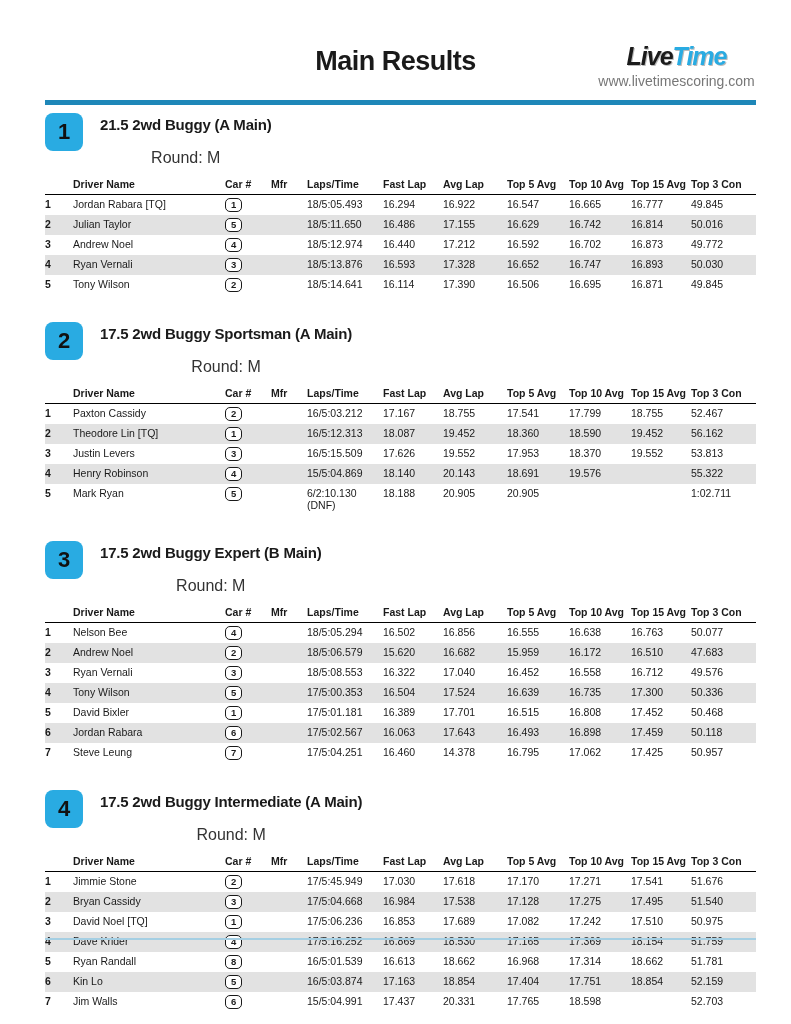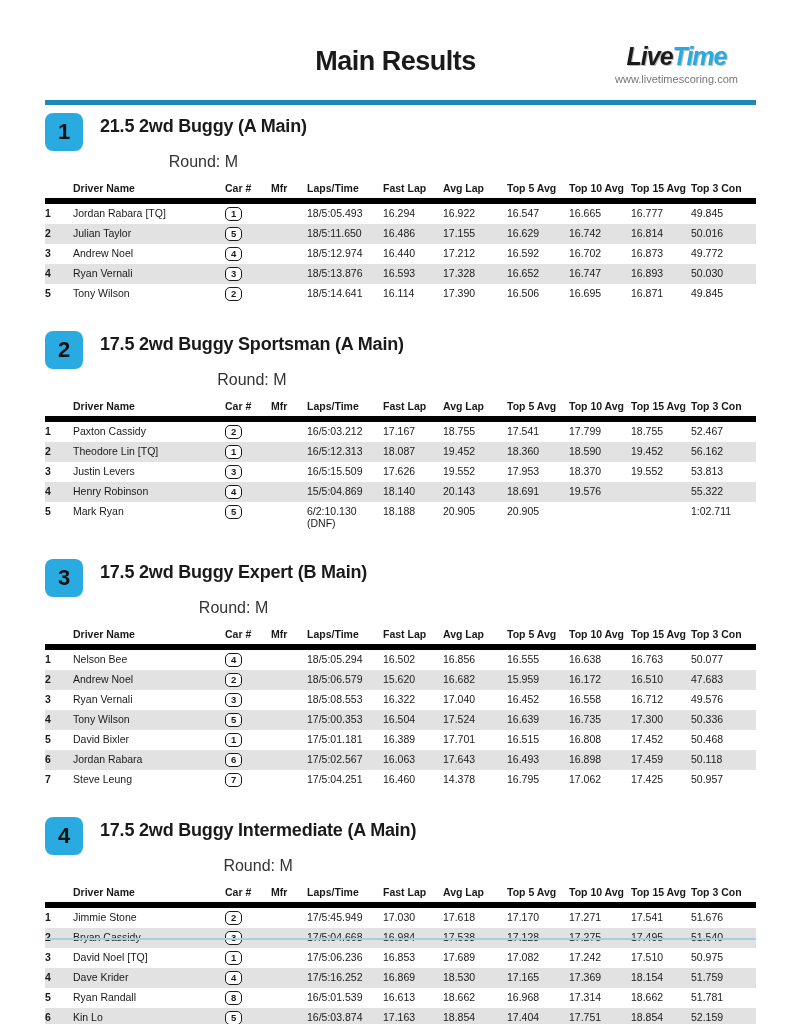--- a/index.html
+++ b/index.html
@@ -24,47 +24,47 @@
     text-align: center; font-size: 27px; font-weight: 700; letter-spacing: -0.5px;
   }
   .logo-block { position: absolute; top: 42px; right: 32px; width: 165px; text-align: center; }
   .logo-text {
     font-size: 25px; font-weight: 700; font-style: italic; letter-spacing: -1px;
     text-shadow: 1px 1px 0 #bbb;
     white-space: nowrap;
   }
   .logo-live { color: #1b1b1b; }
   .logo-time { color: var(--accent); }
-  .logo-url { font-size: 11px; color: #777; margin-top: 2px; }
+  .logo-url { font-size: 14px; color: #777; margin-top: 2px; }
   .header-rule {
     position: absolute; top: 100px; left: 45px; width: 711px; height: 5px;
     background: var(--header-rule);
   }
   
   #sections { position: absolute; top: 113px; left: 45px; width: 711px; }
   .race-section { margin-bottom: 27px; }
   .sec-head { display: flex; align-items: flex-start; }
   .sec-badge {
     width: 38px; height: 38px; border-radius: 8px; background: var(--accent);
     color: #111; font-size: 22px; font-weight: 700;
     display: flex; align-items: center; justify-content: center;
     flex: 0 0 38px;
   }
   .sec-titles { margin-left: 17px; padding-top: 3px; }
-  .sec-title { font-size: 18px; font-weight: 700; letter-spacing: -0.2px; }
+  .sec-title { font-size: 15px; font-weight: 700; letter-spacing: -0.2px; }
   .sec-round { font-size: 16px; color: #333; margin-top: 16px; text-align: center; }
   
   table.results {
     width: 711px; border-collapse: collapse; table-layout: fixed;
     margin-top: 9px; font-size: 10.5px;
   }
   table.results th {
     text-align: left; font-weight: 700; font-size: 10.5px;
     padding: 2px 2px 4px 0;
-    border-bottom: 6px solid #000000;
+    border-bottom: 1px solid #000000;
     white-space: nowrap;
   }
   table.results td {
     padding: 3px 2px 3px 0;
     vertical-align: top;
     white-space: pre-line;
   }
   td.pos, th.pos { font-weight: 700; padding-left: 2px; }
   tr.striped td { background: var(--stripe); }
   .car-badge {

